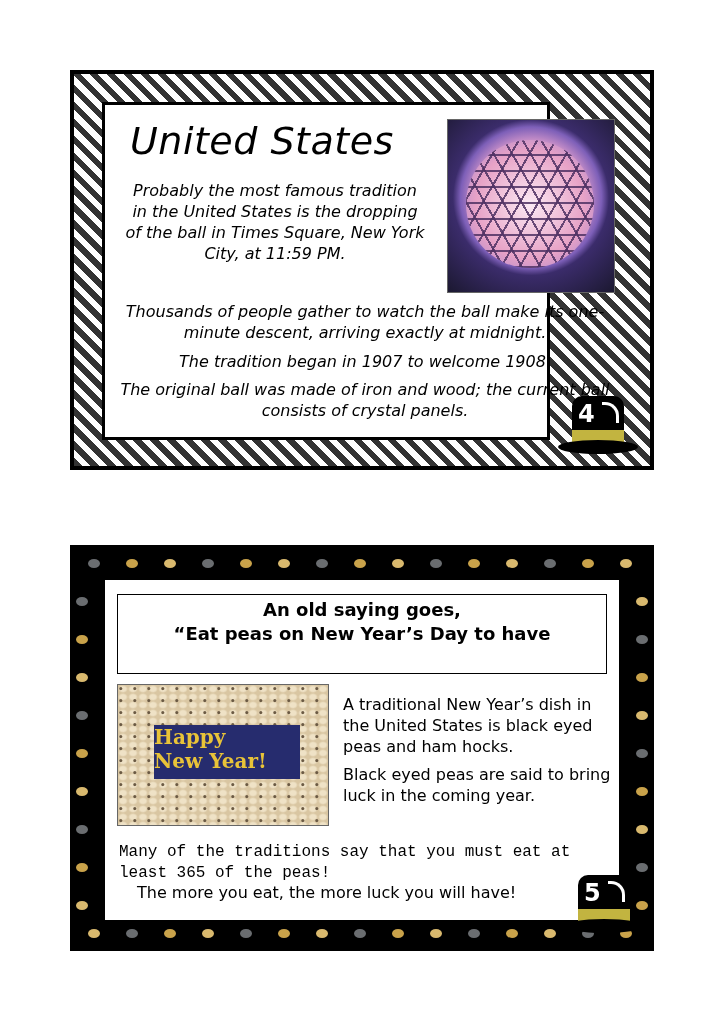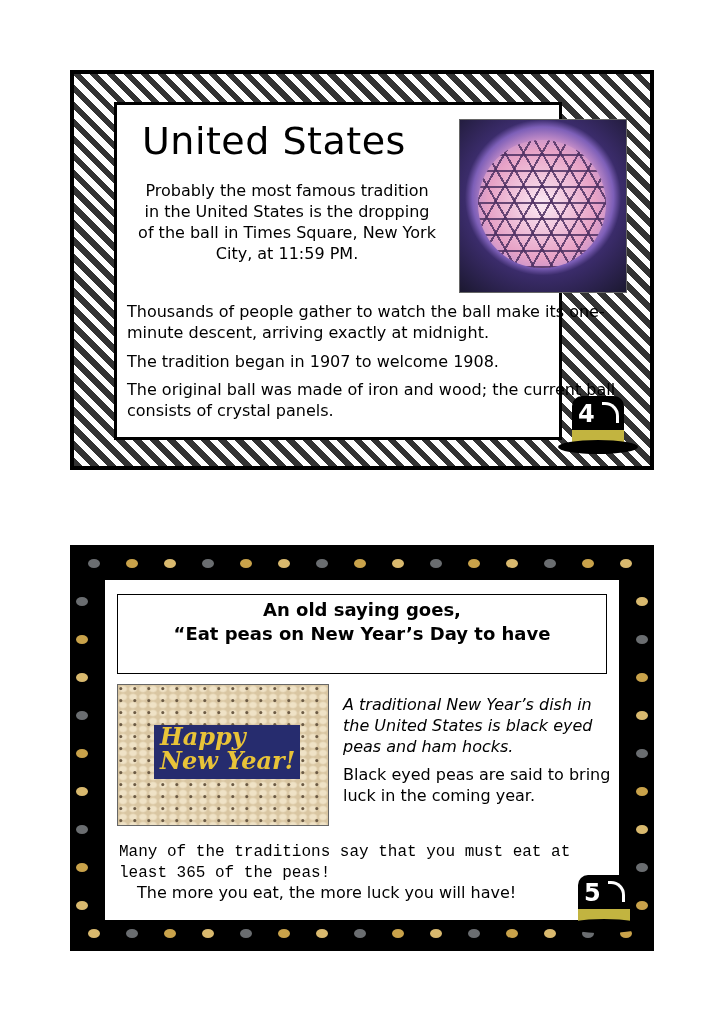--- a/index.html
+++ b/index.html
@@ -6,45 +6,45 @@
   body{width:724px;height:1024px;position:relative;overflow:hidden;font-family:"DejaVu Sans",sans-serif;color:#000;}
   .card{position:absolute;box-sizing:border-box;border:4px solid #000;}
   #card1{left:70px;top:70px;width:584px;height:400px;
     background:
       repeating-linear-gradient(45deg,#333 0 6px,#fff 6px 12px);
   }
   #card2{left:70px;top:545px;width:584px;height:406px;background:#000000;}
   .dots{position:absolute;inset:0;overflow:hidden;}
   .dot{position:absolute;width:12px;height:9px;border-radius:50%;}
   .inner{position:absolute;background:#fff;box-sizing:border-box;border:3px solid #000;}
-  #card1 .inner{left:40px;top:28px;width:448px;height:338px;}
+  #card1 .inner{left:28px;top:28px;width:448px;height:338px;font-style:italic;}
   #card2 .inner{left:28px;top:28px;width:520px;height:346px;}
   .title{position:absolute;left:25px;top:14px;font-size:38px;letter-spacing:0.5px;}
   .intro{position:absolute;left:20px;top:75px;width:300px;text-align:center;font-size:16px;line-height:21px;}
   .photo-ball{position:absolute;left:342px;top:14px;width:166px;height:172px;border:1px solid #666;
     background:radial-gradient(circle at 50% 45%,#f3d6ea 0 30%,#c990c8 45%,#7d5fb8 56%,#3b2c6b 62%,#1b1830 100%);}
   .photo-ball .lattice{position:absolute;left:18px;top:20px;width:128px;height:128px;border-radius:50%;
     background:
       repeating-linear-gradient(60deg,rgba(80,50,100,.85) 0 2px,transparent 2px 16px),
       repeating-linear-gradient(-60deg,rgba(80,50,100,.85) 0 2px,transparent 2px 16px),
       repeating-linear-gradient(0deg,rgba(80,50,100,.85) 0 2px,transparent 2px 16px),
       radial-gradient(circle,#fbe9f4,#e7a2c6 60%,#9a7fd2);}
-  .para{position:absolute;left:10px;width:500px;text-align:left;font-size:16px;line-height:21px;}
+  .para{position:absolute;left:10px;width:500px;text-align:center;font-size:16px;line-height:21px;}
   .hat{position:absolute;width:80px;height:64px;}
   .hat .crown{position:absolute;left:14px;top:0;width:52px;height:46px;background:#000;border-radius:10px 10px 2px 2px;}
   .hat .band{position:absolute;left:14px;top:34px;width:52px;height:12px;background:#c2b440;}
   .hat .brim{position:absolute;left:0;top:44px;width:80px;height:14px;background:#000;border-radius:50%;}
   .hat .num{position:absolute;left:20px;top:4px;color:#fff;font-weight:bold;font-size:24px;font-family:"DejaVu Sans",sans-serif;}
   .hat .shine{position:absolute;left:44px;top:6px;width:14px;height:18px;border-top:3px solid #fff;border-right:3px solid #fff;border-radius:0 14px 0 0;}
   .quote-box{position:absolute;left:12px;top:14px;width:490px;height:80px;border:1px solid #000;box-sizing:border-box;text-align:center;font-weight:bold;font-size:18px;line-height:24px;padding-top:3px;}
   .photo-peas{position:absolute;left:12px;top:104px;width:210px;height:140px;border:1px solid #666;overflow:hidden;
     background:
       radial-gradient(circle at 20% 30%,#6b5a44 1px,transparent 2px) 0 0/14px 12px,
       radial-gradient(ellipse,#efe2c6 40%,#d9c6a2 70%) 0 0/10px 8px,#e2d2b2;}
-  .hny{position:absolute;left:36px;top:40px;width:146px;height:54px;background:#262c6e;color:#e8c338;font-family:"DejaVu Serif",serif;font-weight:bold;font-size:24px;line-height:24px;padding-left:6px;box-sizing:border-box;font-style:italic;}
+  .hny{position:absolute;left:36px;top:40px;width:146px;height:54px;background:#262c6e;color:#e8c338;font-family:"DejaVu Serif",serif;font-weight:bold;font-size:20px;line-height:24px;padding-left:0;box-sizing:border-box;}
   .side{position:absolute;left:238px;width:270px;font-size:16px;line-height:21px;}
   .bottom{position:absolute;left:14px;width:496px;font-size:16px;line-height:21px;}
 </style>
 </head>
 <body>
 
 <div class="card" id="card1">
   <div class="inner">
     <div class="title">United States</div>
     <div class="intro">Probably the most famous tradition in the United States is the dropping of the ball in Times Square, New York City, at 11:59 PM.</div>
@@ -119,21 +119,21 @@
     <div class="quote-box">
       <div>An old saying goes,</div>
       <div>“Eat peas on New Year’s Day to have</div>
     </div>
     <div class="photo-peas">
       <div class="hny">
         <div>Happy</div>
         <div>New Year!</div>
       </div>
     </div>
-    <div class="side" style="top:114px;font-style:italic;">A traditional New Year’s dish in the United States is black eyed peas and ham hocks.</div>
+    <div class="side" style="top:114px;">A traditional New Year’s dish in the United States is black eyed peas and ham hocks.</div>
     <div class="side" style="top:184px;">Black eyed peas are said to bring luck in the coming year.</div>
     <div class="bottom" style="top:262px;font-family:Liberation Mono, monospace;">Many of the traditions say that you must eat at least 365 of the peas!</div>
     <div class="bottom" style="top:302px;margin-left:18px;">The more you eat, the more luck you will have!</div>
   </div>
   <div class="hat" style="left:490px;top:326px;">
     <div class="crown"></div>
       <div class="band"></div>
       <div class="brim"></div>
     <div class="num">5</div>
     <div class="shine"></div>

